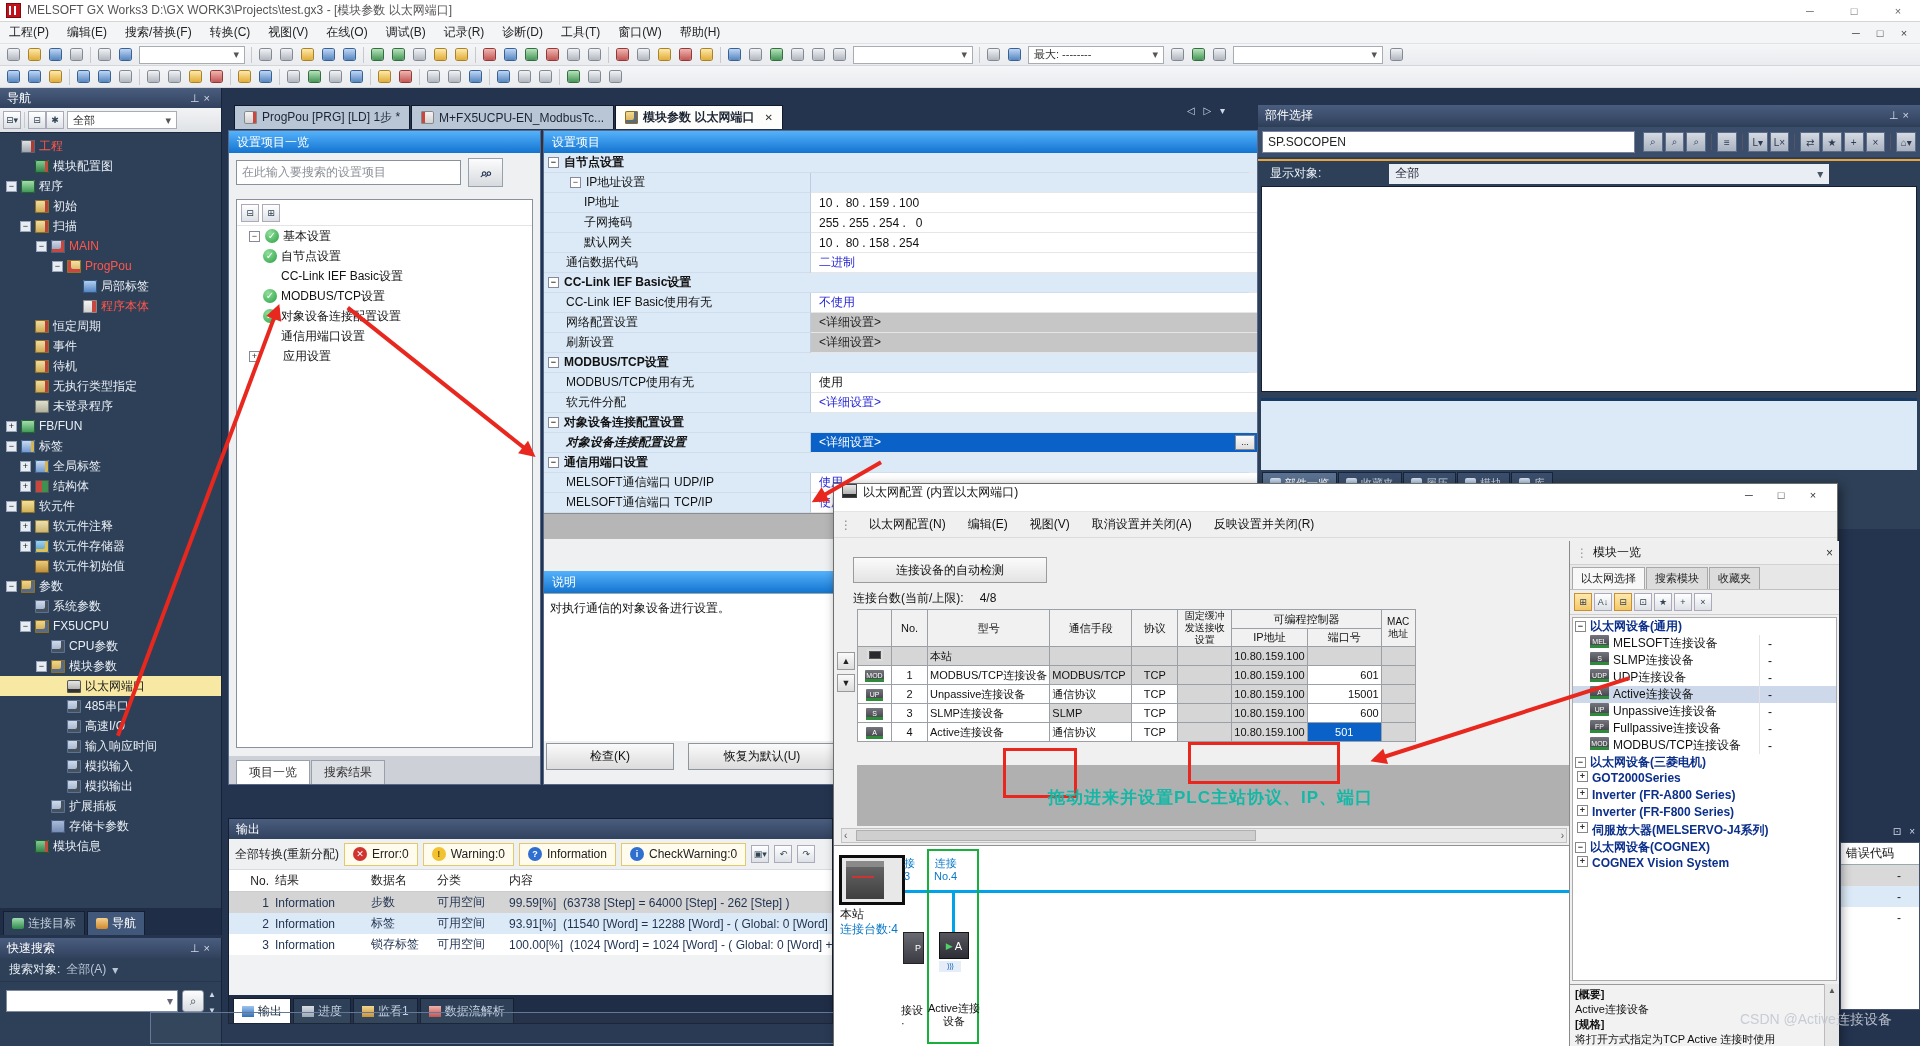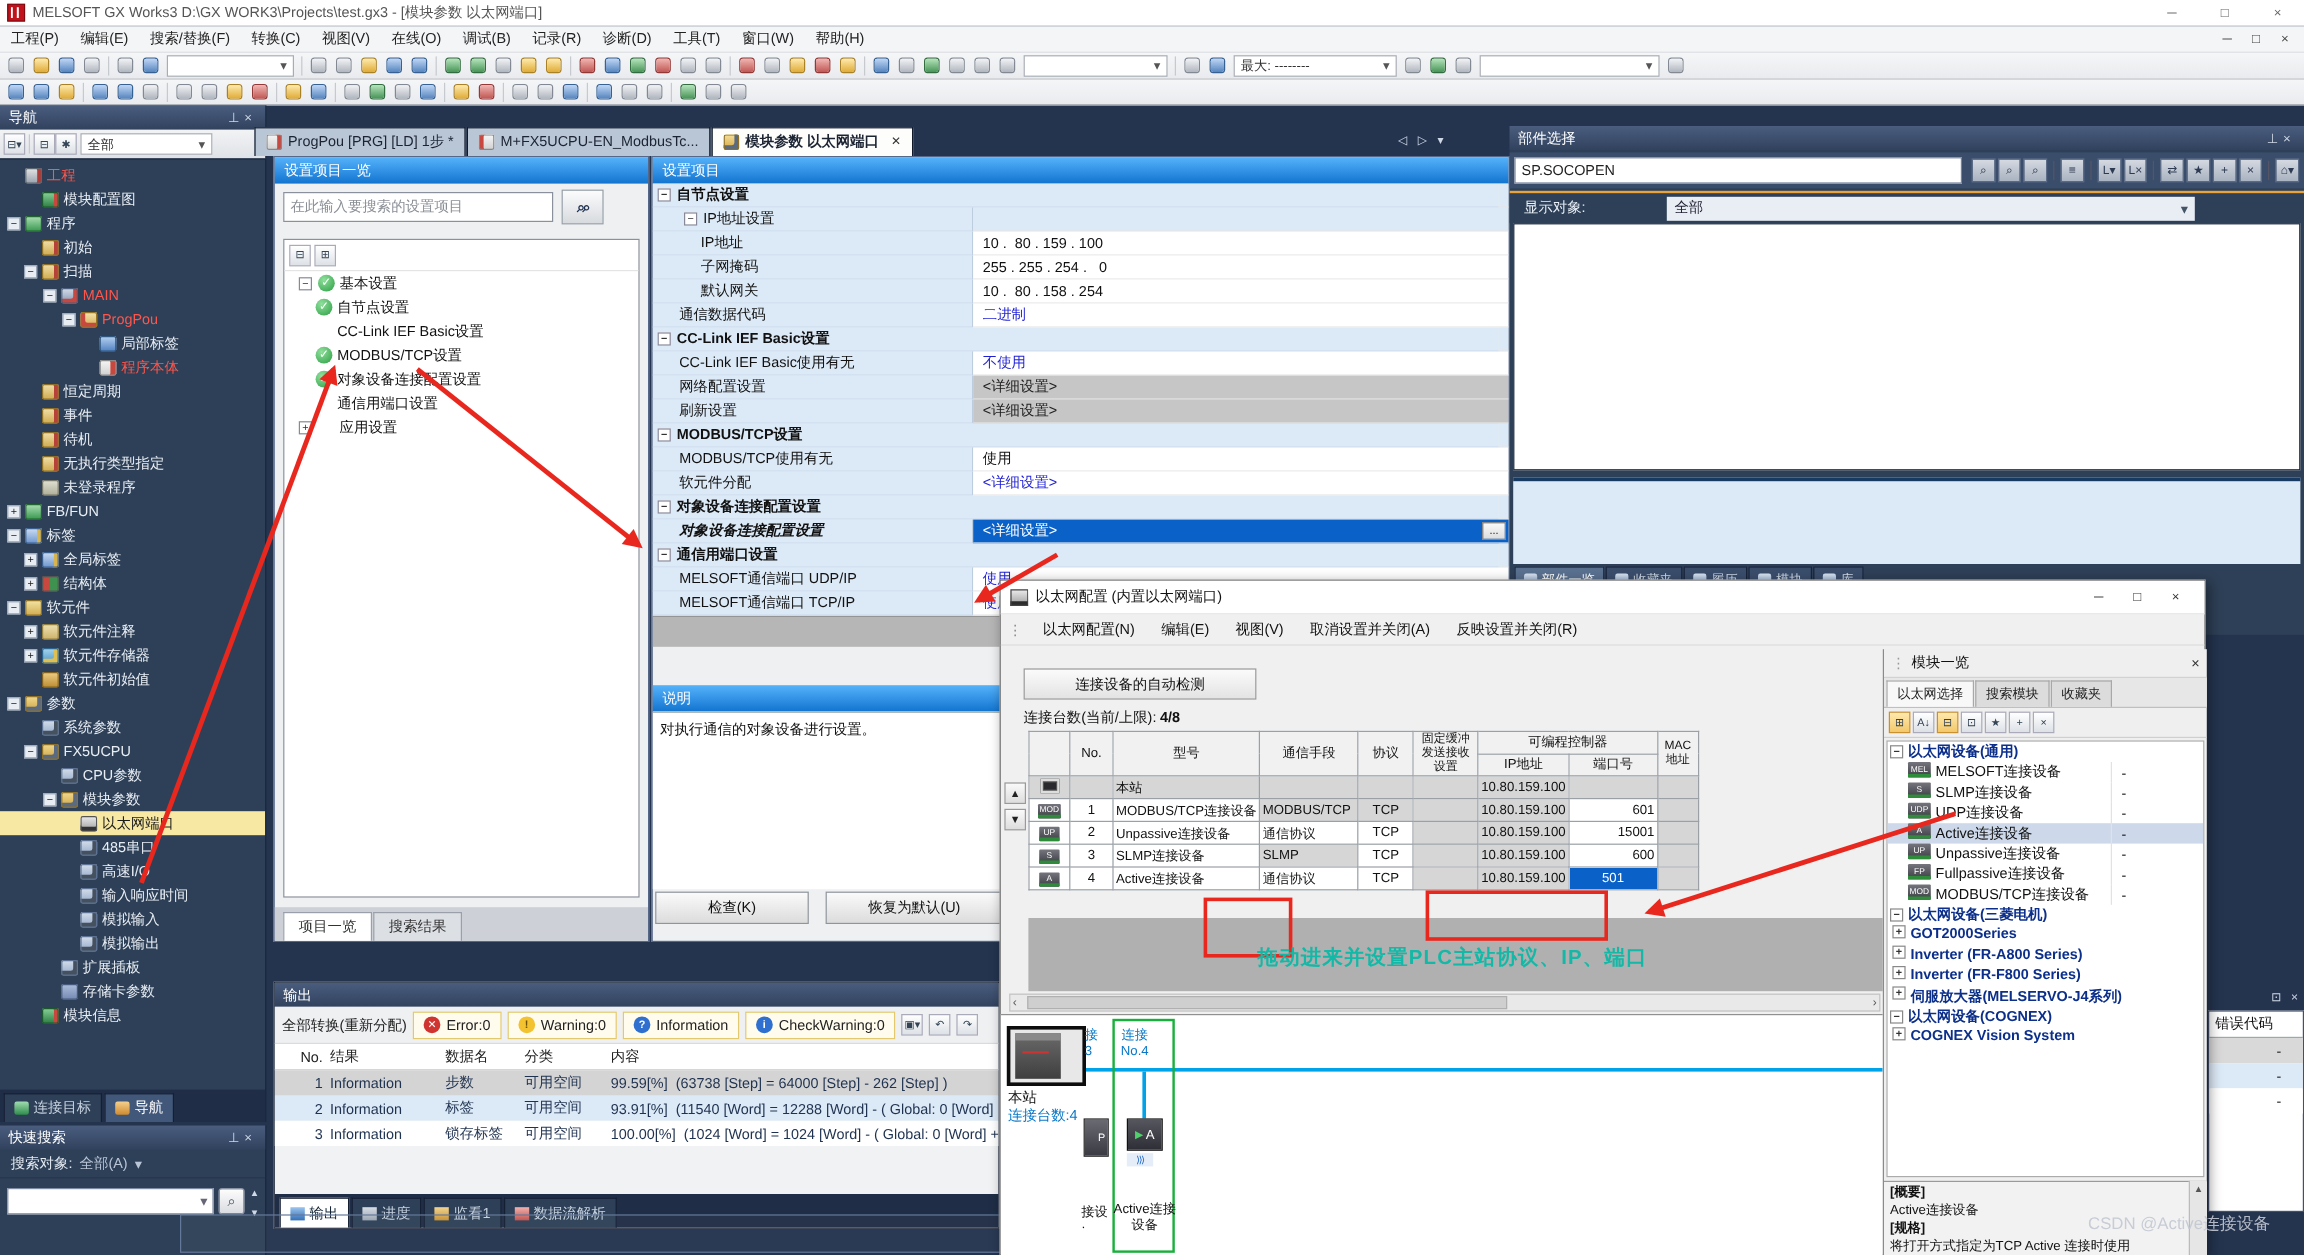--- a/index.html
+++ b/index.html
@@ -70,21 +70,21 @@
 .ti-g{background:linear-gradient(#9fdcb0,#2e8c4a)}.ti-o{background:linear-gradient(#f5cf8e,#d08a2d)}
 
 #qs{position:absolute;left:0;top:850px;width:222px;height:108px;background:#2e4057;border-right:1px solid #17233a}
 #qs-scope{height:24px;color:#e4eaf2;display:flex;align-items:center;padding:0 9px;border-bottom:1px solid #26364e}
 #qs-scope i{font-style:normal;margin-left:6px;color:#b9c5d6}
 #qs-box{position:absolute;left:6px;top:52px;width:172px;height:22px;background:#fff;border:1px solid #7e8aa0;display:flex;align-items:center}
 #qs-box .dd{margin-left:auto;color:#667;padding:0 4px}
 #qs-mag{position:absolute;left:182px;top:52px;width:22px;height:22px;background:linear-gradient(#fdfdfd,#d9dce1);border:1px solid #8a93a3;border-radius:3px;color:#456;display:flex;align-items:center;justify-content:center}
 #qs-ud{position:absolute;right:2px;top:48px;width:14px;height:32px;display:flex;flex-direction:column;color:#cfd8e6;font-size:8px;align-items:center;justify-content:space-around}
 
-#doctabs{position:absolute;left:212px;top:17px;width:1000px;height:25px;display:flex;align-items:center}
+#doctabs{position:absolute;left:234px;top:17px;width:1000px;height:25px;display:flex;align-items:flex-start}
 .dtab{height:24px;display:flex;align-items:center;padding:0 9px;background:#b9c6d6;color:#1c2433;border:1px solid #101a2b;border-bottom:none;margin-right:1px;white-space:nowrap}
 .dtab.act{background:#fdfdfc;font-weight:bold}
 .dic{width:13px;height:13px;margin-right:5px;border-radius:2px}
 .dic-a{background:linear-gradient(#f7f7f7,#cfcfcf);box-shadow:inset 0 0 0 1px #888,inset -4px 0 0 #c8473f}
 .dic-b{background:linear-gradient(#f7f7f7,#cfcfcf);box-shadow:inset 0 0 0 1px #888,inset 4px 0 0 #c8473f}
 .dic-c{background:linear-gradient(#f5df9a,#d5a53e);box-shadow:inset 0 0 0 1px #8d7026,inset -4px -4px 0 #5a6a80}
 .dtab .tx{margin-left:10px;font-size:10px;font-weight:normal;color:#333}
 #dt-ctl{margin-left:auto;color:#cfd8e6;font-size:10px;letter-spacing:3px;padding-right:6px}
 
 #lp{position:absolute;left:228px;top:42px;width:313px;height:655px;background:#eef0f2;border:1px solid #55688a}
@@ -159,30 +159,30 @@
 .oc-no{width:46px;text-align:right;padding-right:6px}.oc-res{width:96px}.oc-name{width:66px}.oc-cat{width:72px}.oc-con{flex:1;overflow:hidden;white-space:pre}
 .orow{display:flex;height:21px;align-items:center;color:#1f3250}
 .or1{background:#d4d4d4}.or2{background:#dce9f6}.or3{background:#fff}
 #out-tabs{position:absolute;bottom:0;left:0;right:0;height:28px;background:#1f2d46;display:flex;align-items:flex-end;padding-left:4px;gap:2px}
 .otab{height:25px;display:flex;align-items:center;gap:4px;padding:0 8px;background:#2e4057;color:#c6d1df;border:1px solid #141f33;border-bottom:none}
 .otab.act{background:#fff;color:#123}
 .oti{width:12px;height:11px;background:linear-gradient(#9cc4ee,#2e6cb4)}
 #statusbox{position:absolute;left:150px;top:924px;width:1020px;height:32px;border:1px solid #64799a;background:rgba(255,255,255,.03)}
 
 #dlg{position:absolute;left:833px;top:395px;width:1005px;height:563px;background:#f0f0f0;border:1px solid #6e6e6e;box-shadow:3px 3px 10px rgba(0,0,0,.45);z-index:50}
-#dlg-title{height:28px;background:#fff;display:flex;align-items:center;padding:0 8px;color:#111;border-bottom:1px solid #e4e4e4}
+#dlg-title{height:28px;background:#fff;display:flex;align-items:flex-start;padding:0 8px;color:#111;border-bottom:1px solid #e4e4e4}
 .dlgicon{width:15px;height:14px;margin-right:6px;background:linear-gradient(#eee,#999);box-shadow:inset 0 0 0 1px #444,inset 0 -4px 0 #2c2c2c}
 #dlg-title .dwb{margin-left:auto;display:flex}
 #dlg-title .dwb span{width:32px;height:22px;display:flex;align-items:center;justify-content:center;color:#333;font-size:11px}
 #dlg-menu{height:26px;display:flex;align-items:center;border-bottom:1px solid #dcdcdc;color:#111;padding-left:6px}
 #dlg-menu .grip{color:#8a8a8a;margin-right:6px}
 #dlg-menu span.mi{padding:3px 11px}
 #dlg-detect{position:absolute;top:73px;left:19px;width:194px;height:26px;background:linear-gradient(#fbfbfb,#e3e3e3);border:1px solid #9b9b9b;display:flex;align-items:center;justify-content:center;color:#111}
 #dlg-count{position:absolute;top:106px;left:19px;color:#111}
-#dlg-count b{font-weight:bold;margin-left:3px}
+#dlg-count b{font-weight:normal;margin-left:16px}
 #dlg-ud{position:absolute;top:168px;left:3px;width:18px}
 #dlg-ud div{width:18px;height:18px;background:linear-gradient(#fafafa,#ddd);border:1px solid #999;color:#222;font-size:9px;display:flex;align-items:center;justify-content:center;margin-bottom:4px}
 #dlg-table{position:absolute;top:125px;left:23px;border-collapse:collapse;table-layout:fixed;background:#fff}
 #dlg-table th,#dlg-table td{border:1px solid #9aa0a6;font-size:11px;font-weight:normal;padding:0 2px;overflow:hidden;white-space:nowrap}
 #dlg-table th{background:#f1f1f1;text-align:center;white-space:normal;line-height:12px;color:#111}
 #dlg-table td{height:19px;color:#111}
 .cg{background:#d6d6d6}.cw{background:#fff}
 .tdc{text-align:center}.tdr{text-align:right;padding-right:6px}
 .psel{background:#0a62c9 !important;color:#fff !important;text-align:center}
 .ric{display:inline-block;min-width:17px;height:12px;background:linear-gradient(#75757d,#3c3c44);box-shadow:inset 0 -3px 0 #2e8b3a;color:#fff;font-size:7px;line-height:12px;text-align:center;border-radius:1px;padding:0 1px}

